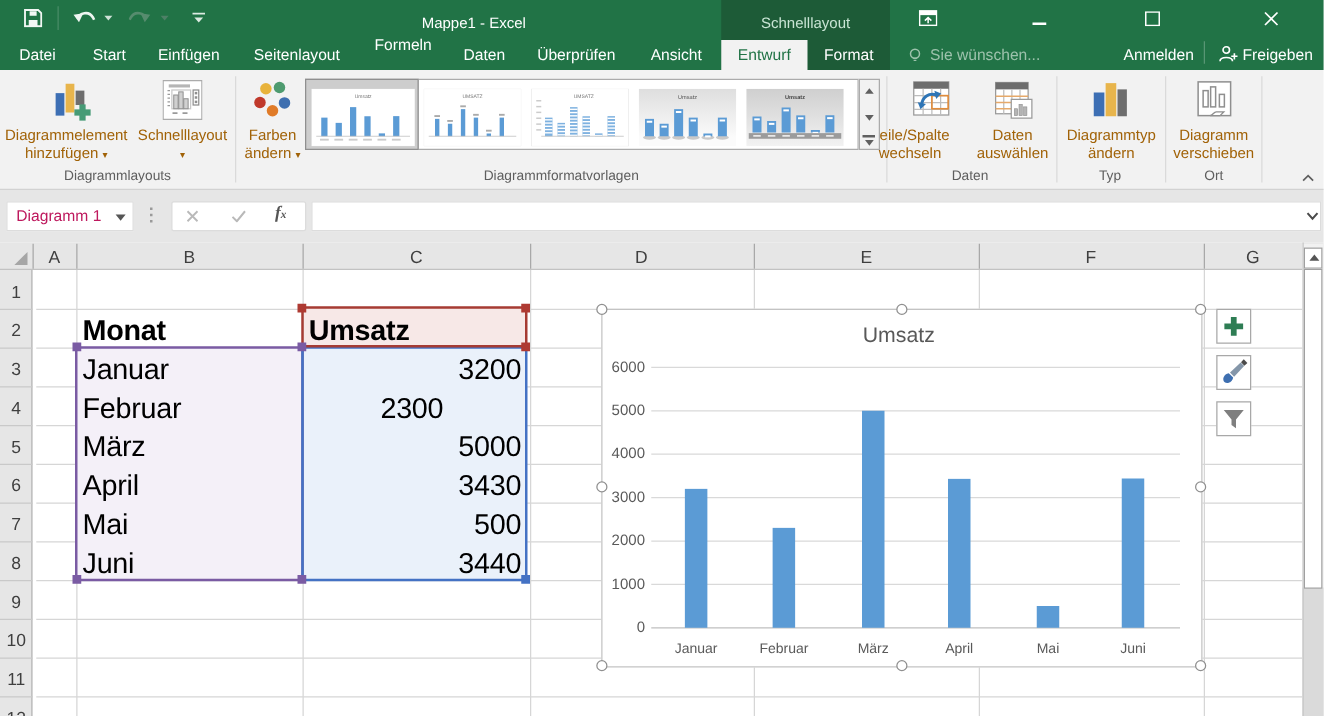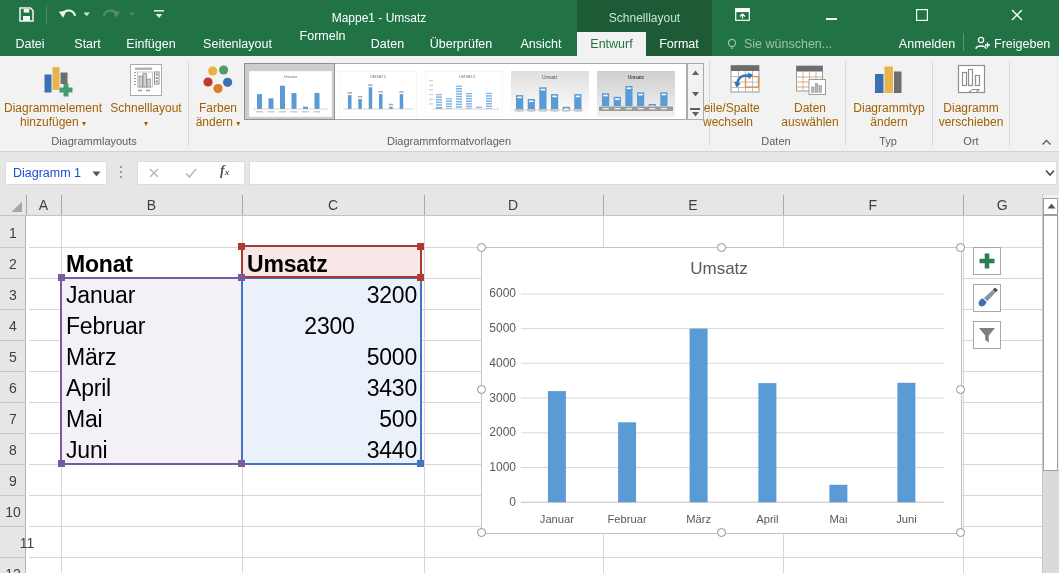--- a/index.html
+++ b/index.html
@@ -45,21 +45,21 @@
 </svg>
 <svg class="abs" style="left:103px;top:6px;" width="34" height="17" viewBox="0 0 34 17">
  <path d="M13.8 9.5 C12.5 4.2, 5 2.2, 1.5 8.2 L0.7 9.8" fill="none" stroke="#568c6e" stroke-width="2.1"></path>
  <path d="M17.2 5.8 L9.4 4.6 L12.8 11.8 z" fill="#568c6e"></path>
  <path d="M25.5 6.5 l3.2 3.8 l3.2 -3.8 z" fill="#4d8066"></path>
 </svg>
 <svg class="abs" style="left:153px;top:10px;" width="12" height="10" viewBox="0 0 12 10">
  <rect x="1" y="0" width="10" height="1.6" fill="#dcebe2"></rect>
  <path d="M2.5 4 l3.5 4 l3.5 -4 z" fill="#dcebe2"></path>
 </svg>
-<div class="abs ttext" style="left:279px;top:0;width:200px;text-align:center;">Mappe1 - Umsatz</div>
+<div class="abs ttext" style="left:279px;top:0;width:200px;text-align:center;">Mappe1 - Excel</div>
 <div class="abs ttext" style="left:577px;top:0;width:135px;text-align:center;color:#c8e4d4;">Schnelllayout</div>
 
 <svg class="abs" style="left:735px;top:8px;" width="15" height="13" viewBox="0 0 15 13">
  <rect x="0.7" y="0.7" width="13.6" height="11.6" fill="none" stroke="#fff" stroke-width="1.2"></rect>
  <rect x="0.7" y="0.7" width="13.6" height="3.4" fill="#fff"></rect>
  <path d="M7.5 10.5 l0 -4 m-2.6 2 l2.6 -2.4 l2.6 2.4" stroke="#fff" stroke-width="1.2" fill="none"></path>
 </svg>
 <div class="abs" style="left:826px;top:18px;width:11px;height:1.6px;background:#fff;"></div>
 <svg class="abs" style="left:916px;top:9px;" width="12" height="12" viewBox="0 0 12 12">
  <rect x="0.6" y="0.6" width="10.8" height="10.8" fill="none" stroke="#fff" stroke-width="1.2"></rect>
@@ -325,21 +325,21 @@
     <rect x="5.6" y="37.0" width="6" height="1.4" fill="#e8e8e8"></rect>
     <rect x="17.3" y="37.0" width="6" height="1.4" fill="#e8e8e8"></rect>
     <rect x="28.9" y="37.0" width="6" height="1.4" fill="#e8e8e8"></rect>
     <rect x="40.6" y="37.0" width="6" height="1.4" fill="#e8e8e8"></rect>
     <rect x="52.3" y="37.0" width="6" height="1.4" fill="#e8e8e8"></rect>
     <rect x="63.9" y="37.0" width="6" height="1.4" fill="#e8e8e8"></rect>
   </svg>
 
 <div class="abs" id="fbar"></div>
 <div class="abs wbox" style="left:5px;top:161px;width:102px;height:24px;"></div>
-<div class="abs" style="left:13px;top:161px;font-size:12.5px;color:#1d4ed8;line-height:24px;">Diagramm 1</div>
+<div class="abs" style="left:13px;top:161px;font-size:12.5px;color:#be185d;line-height:24px;">Diagramm 1</div>
 <svg class="abs" style="left:92px;top:171px;" width="9" height="6" viewBox="0 0 9 6">
     <path d="M0.5 0.5 l4 5 l4 -5 z" fill="#555"></path>
   </svg>
 <div class="abs" style="left:120px;top:166px;width:2px;height:2px;background:#9a9a9a;box-shadow:0 5px 0 #9a9a9a,0 10px 0 #9a9a9a;"></div>
 <div class="abs wbox" style="left:137px;top:161px;width:108px;height:24px;border-radius:2px;"></div>
 <svg class="abs" style="left:149px;top:168px;" width="10" height="10" viewBox="0 0 10 10">
     <path d="M1 1 L9 9 M9 1 L1 9" stroke="#b9b9b9" stroke-width="1.5"></path>
   </svg>
 <svg class="abs" style="left:185px;top:168px;" width="12" height="10" viewBox="0 0 12 10">
     <path d="M1 5.5 L4.5 9 L11 1" fill="none" stroke="#b9b9b9" stroke-width="1.6"></path>
@@ -374,21 +374,21 @@
 <div class="abs rownum" style="left:0;top:216px;">1</div>
 <div class="abs rownum" style="left:0;top:247px;">2</div>
 <div class="abs rownum" style="left:0;top:278px;">3</div>
 <div class="abs rownum" style="left:0;top:309px;">4</div>
 <div class="abs rownum" style="left:0;top:340px;">5</div>
 <div class="abs rownum" style="left:0;top:371px;">6</div>
 <div class="abs rownum" style="left:0;top:402px;">7</div>
 <div class="abs rownum" style="left:0;top:433px;">8</div>
 <div class="abs rownum" style="left:0;top:464px;">9</div>
 <div class="abs rownum" style="left:0;top:495px;">10</div>
-<div class="abs rownum" style="left:0;top:526px;padding-left:14px;">11</div>
+<div class="abs rownum" style="left:0;top:526px;">11</div>
 <div class="abs rownum" style="left:0;top:557px;">12</div>
 <div class="abs" style="left:0;top:247px;width:26px;height:1px;background:#c9c9c9;"></div>
 <div class="abs" style="left:0;top:278px;width:26px;height:1px;background:#c9c9c9;"></div>
 <div class="abs" style="left:0;top:309px;width:26px;height:1px;background:#c9c9c9;"></div>
 <div class="abs" style="left:0;top:340px;width:26px;height:1px;background:#c9c9c9;"></div>
 <div class="abs" style="left:0;top:371px;width:26px;height:1px;background:#c9c9c9;"></div>
 <div class="abs" style="left:0;top:402px;width:26px;height:1px;background:#c9c9c9;"></div>
 <div class="abs" style="left:0;top:433px;width:26px;height:1px;background:#c9c9c9;"></div>
 <div class="abs" style="left:0;top:464px;width:26px;height:1px;background:#c9c9c9;"></div>
 <div class="abs" style="left:0;top:495px;width:26px;height:1px;background:#c9c9c9;"></div>

